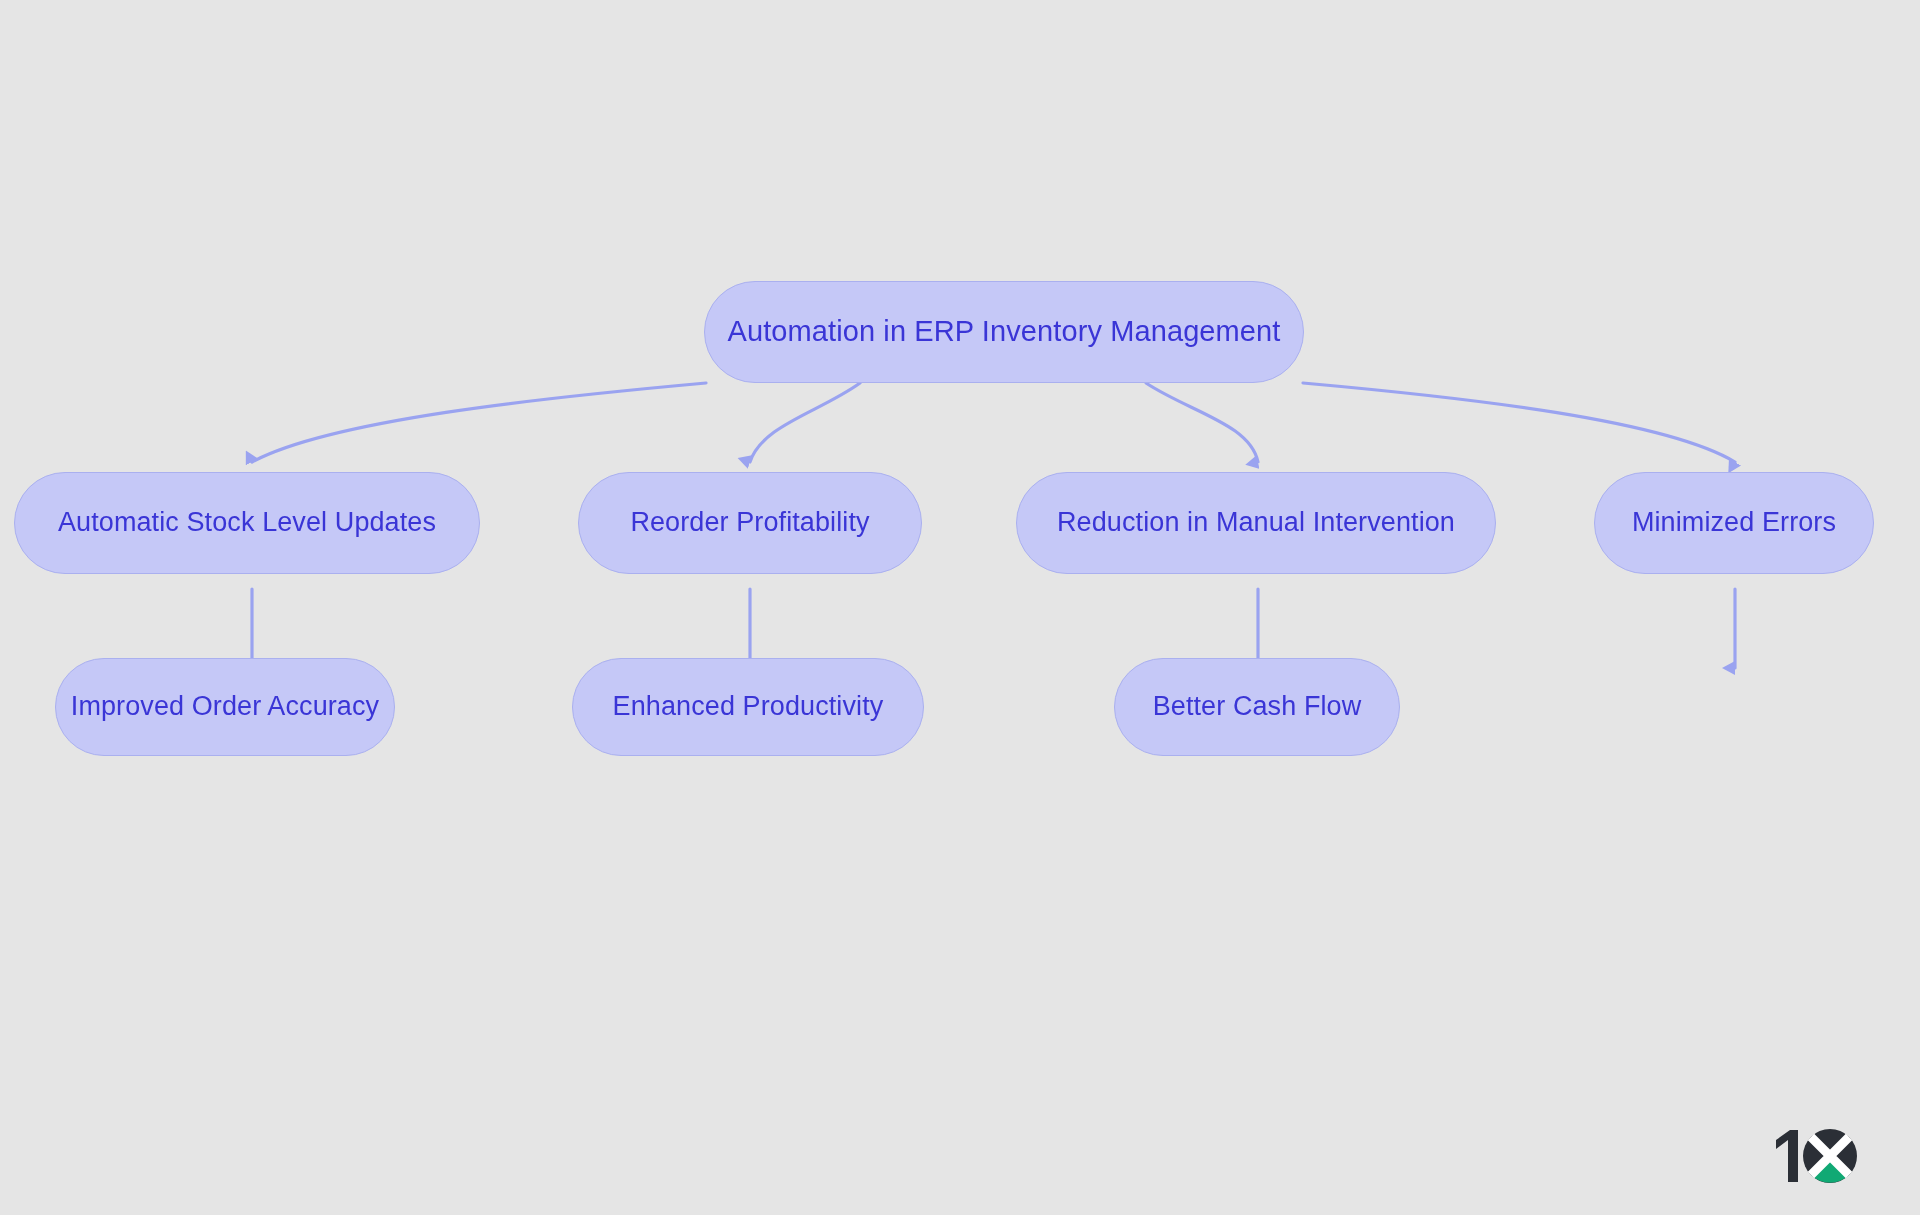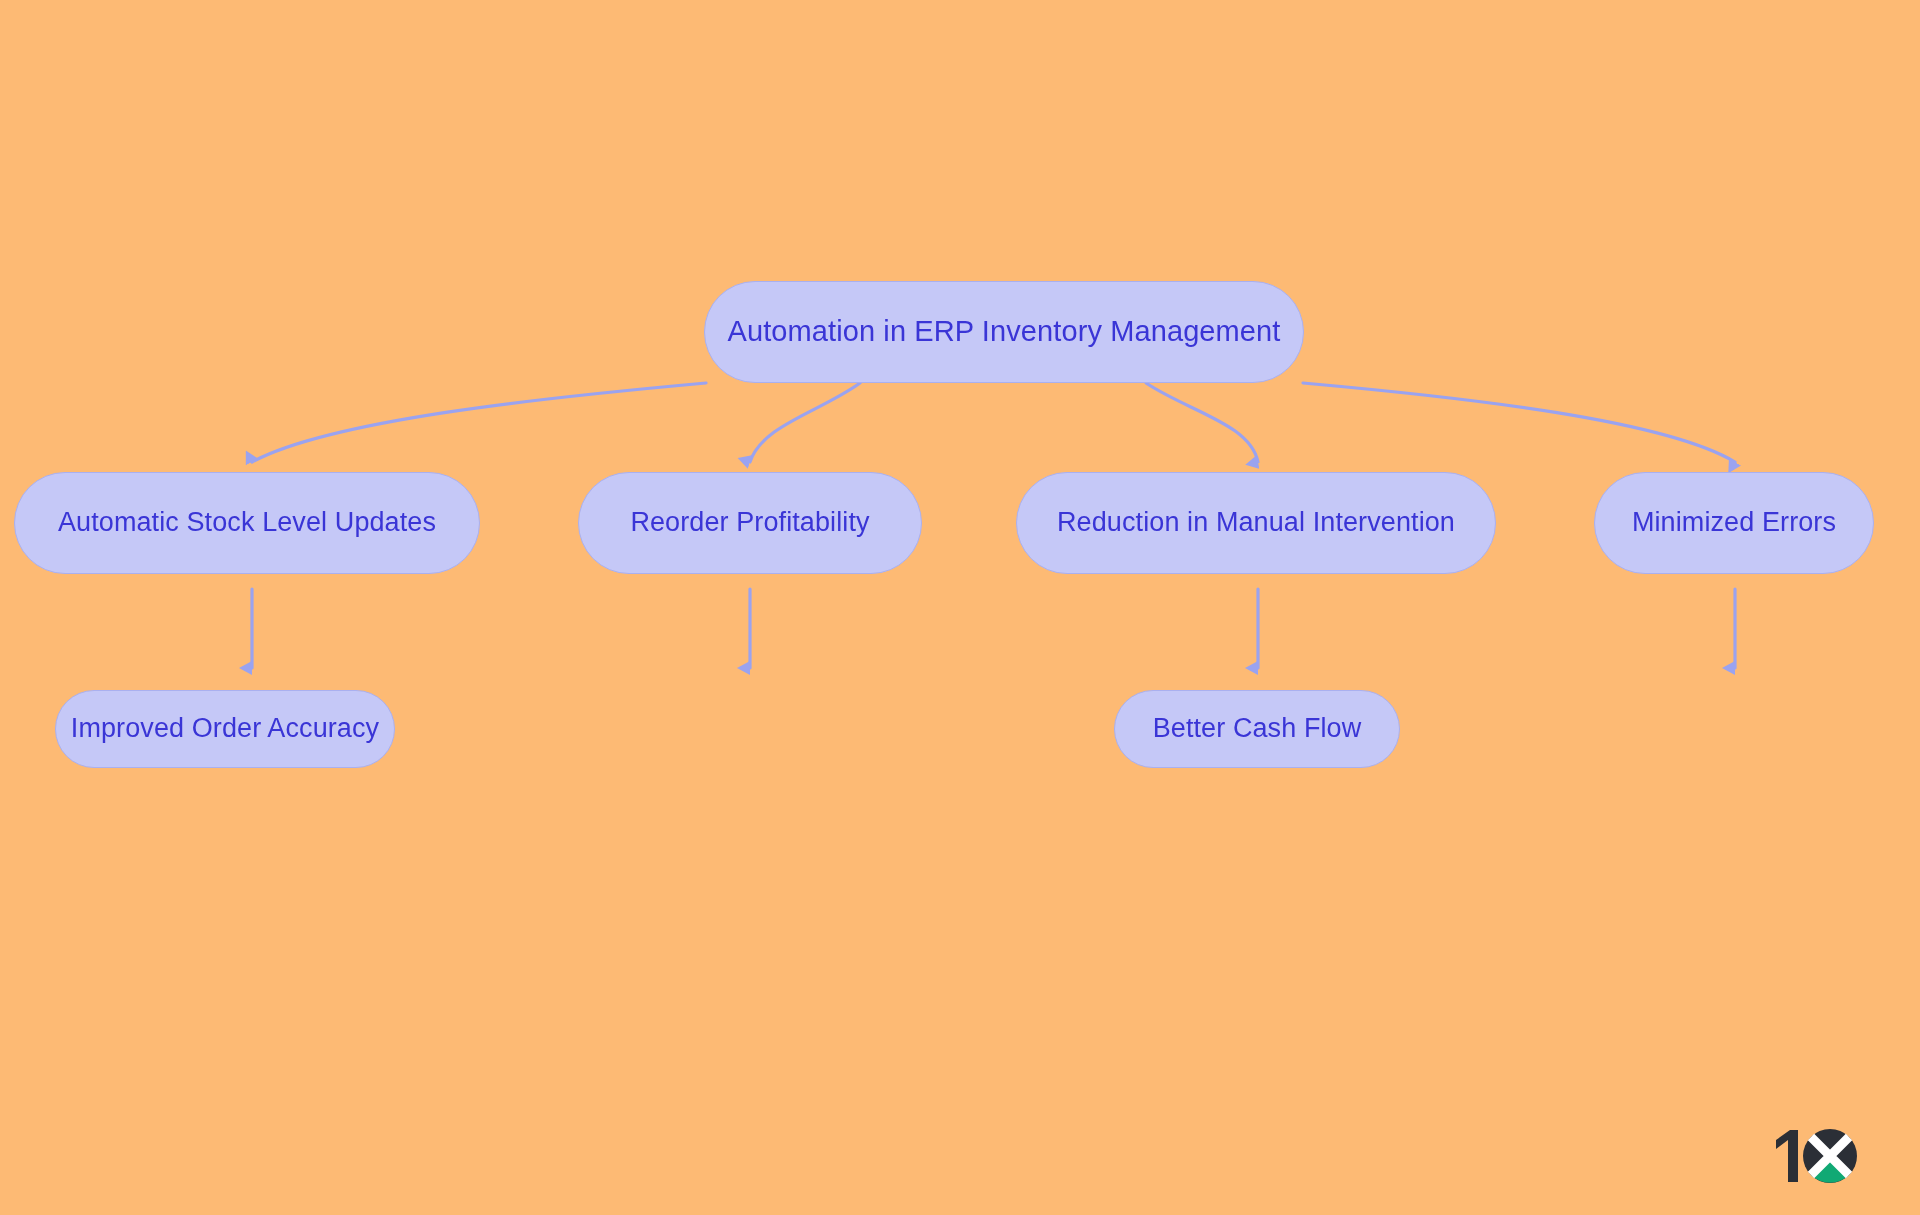--- a/index.html
+++ b/index.html
@@ -10,21 +10,21 @@
   body {
     width: 1920px;
     height: 1215px;
     font-family: "Liberation Sans", sans-serif;
     overflow: hidden;
   }
   #canvas {
     position: relative;
     width: 1920px;
     height: 1215px;
-    background: #fdba74;
+    background: #e5e5e5;
   }
   #edges {
     position: absolute;
     left: 0;
     top: 0;
     width: 1920px;
     height: 1215px;
     pointer-events: none;
   }
   .node {
@@ -55,21 +55,21 @@
     height: 102px;
     font-size: 29px;
   }
   
   .l2 { height: 102px; font-size: 27px; top: 472px; }
   .l2-0 { left: 14px;   width: 466px; }
   .l2-1 { left: 578px;  width: 344px; }
   .l2-2 { left: 1016px; width: 480px; text-align: right; }
   .l2-3 { left: 1594px; width: 280px; }
   
-  .l3 { height: 78px; font-size: 27px; top: 690px; }
+  .l3 { height: 98px; font-size: 27px; top: 658px; }
   .l3-0 { left: 55px;   width: 340px; }
   .l3-1 { left: 572px;  width: 352px; }
   .l3-2 { left: 1114px; width: 286px; }
   .l3-3 { left: 1561px; width: 344px; }
 
   
   #brand-logo {
     position: absolute;
     left: 1766px;
     top: 1128px;
@@ -122,20 +122,23 @@
   <div class="node l2 l2-2">
     <span class="node-label">Reduction in Manual Intervention</span>
   </div>
   <div class="node l2 l2-3">
     <span class="node-label">Minimized Errors</span>
   </div>
 
   <div class="node l3 l3-0">
     <span class="node-label">Improved Order Accuracy</span>
   </div>
+  <div class="node l3 l3-1">
+    <span class="node-label">Enhanced Productivity</span>
+  </div>
   <div class="node l3 l3-2">
     <span class="node-label">Better Cash Flow</span>
   </div>
 
   <svg id="brand-logo" viewBox="0 0 92 56" xmlns="http://www.w3.org/2000/svg">
 
     <path d="M 22 12 L 22 54 L 32 54 L 32 2 L 24 2 L 10 12 L 10 21 L 22 12 Z" fill="#2b2f36"></path>
 
     <g>
       <circle cx="64" cy="28" r="27" fill="#2b2f36"></circle>

